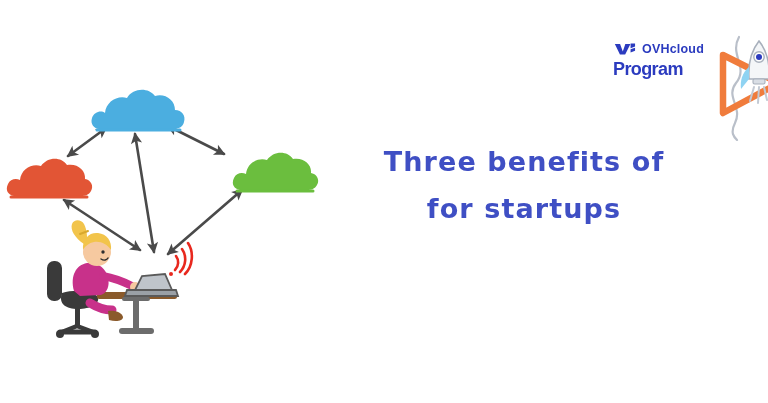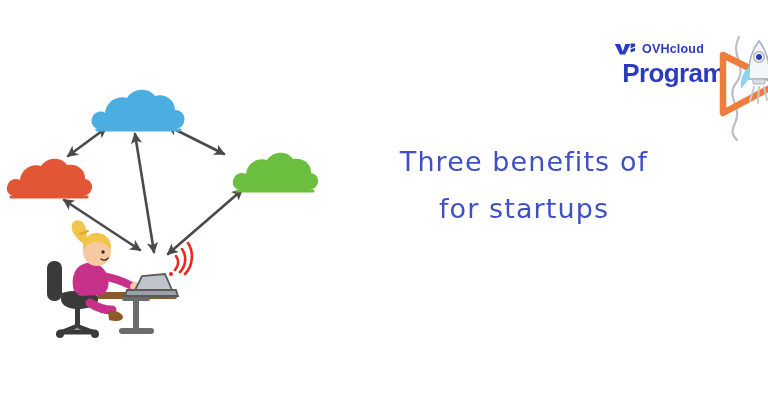--- a/index.html
+++ b/index.html
@@ -56,40 +56,40 @@
   }
   .sp-line {
     font-family: "Liberation Sans", sans-serif;
     font-weight: 700;
     color: #2B3BBF;
     line-height: 0.98;
     white-space: nowrap;
     letter-spacing: -0.3px;
   }
   .sp-line.one { font-size: 27px; }
-  .sp-line.two { font-size: 26px; letter-spacing: -0.6px; text-align: right; }
+  .sp-line.two { font-size: 18px; letter-spacing: -0.6px; }
   .rocket-mark {
     position: absolute;
     top: -4px;
     left: 103px;
     width: 80px;
     height: 108px;
   }
 
   
   .headline {
     position: absolute;
     top: 148px;
     left: 340px;
     width: 368px;
     text-align: center;
     color: #3F4FC4;
     font-family: "DejaVu Sans", sans-serif;
     font-size: 27px;
-    font-weight: 400;
+    font-weight: 700;
     letter-spacing: 1.1px;
     line-height: 1.0;
   }
   .headline .hl-line { display: block; margin-bottom: 20px; }
   .headline .hl-line:last-child { margin-bottom: 16px; }
 
   
   .illustration {
     position: absolute;
     top: 78px;

